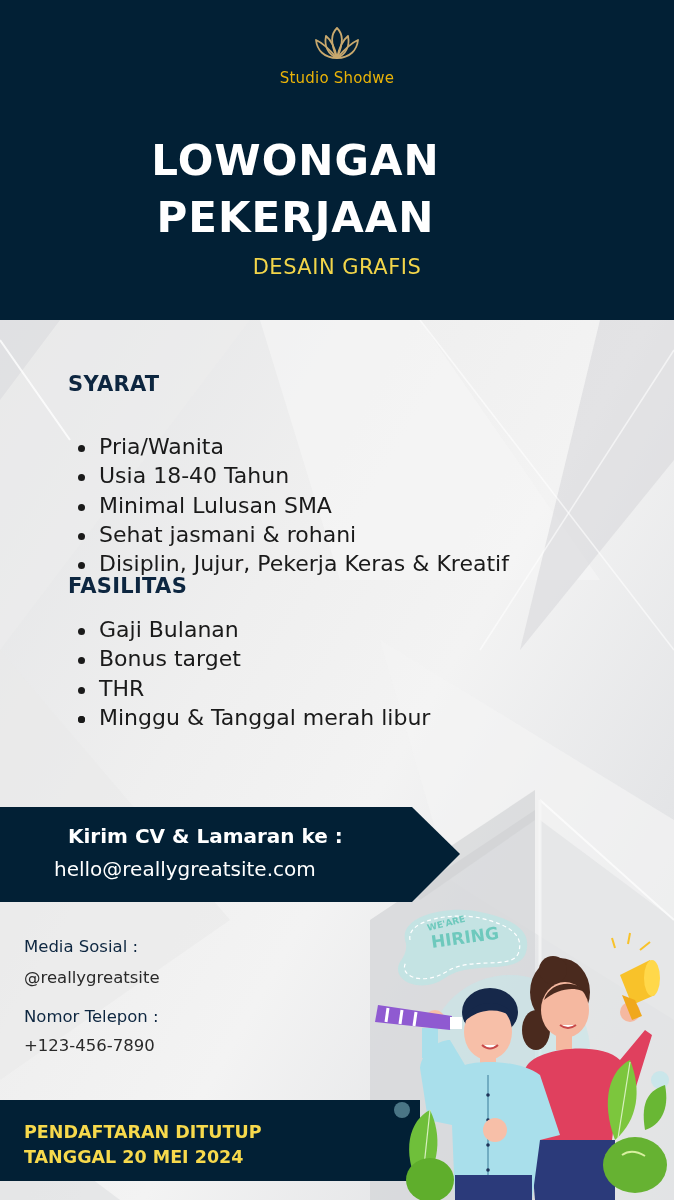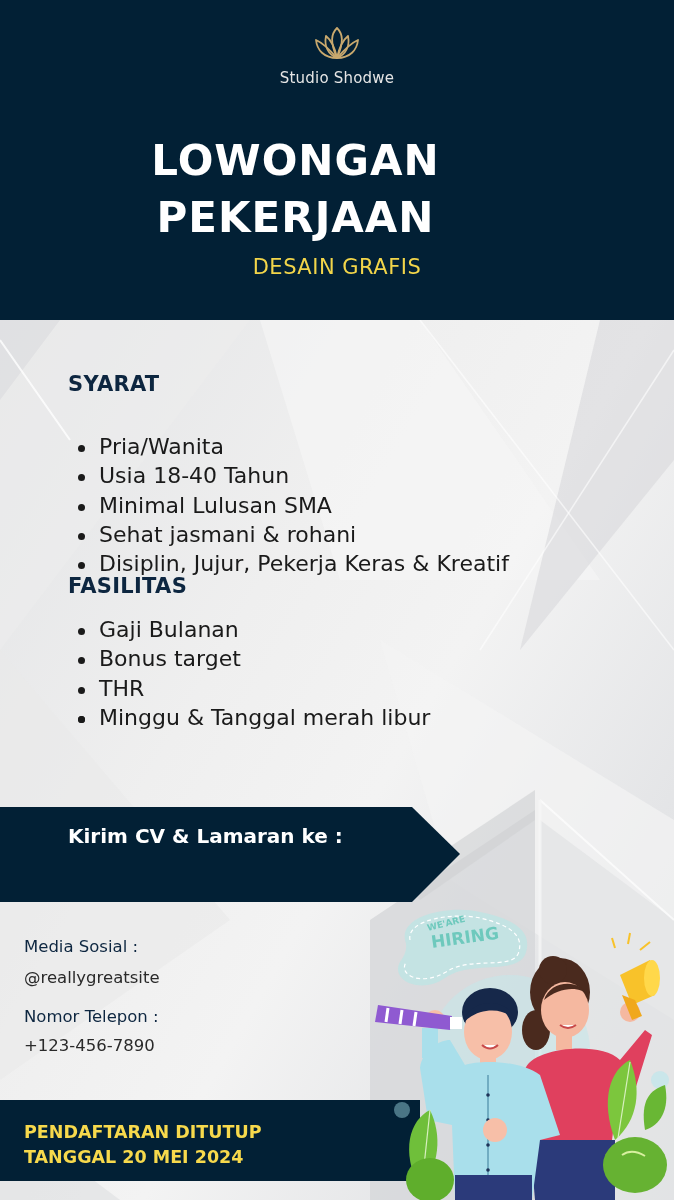--- a/index.html
+++ b/index.html
@@ -17,21 +17,21 @@
 
   
   .header {
     position: absolute; left: 0; top: 0; width: 674px; height: 320px;
     background: #022035;
     text-align: center;
   }
   .logo { position: absolute; left: 314px; top: 26px; width: 46px; height: 34px; }
   .studio {
     position: absolute; left: 0; top: 69px; width: 674px;
-    font-size: 15px; color: #e5e5e5; letter-spacing: 0.2px;
+    font-size: 15px; color: #eab308; letter-spacing: 0.2px;
   }
   .title {
     position: absolute; left: 0; top: 132px; width: 591px;
     font-family: "DejaVu Sans", sans-serif; font-weight: bold;
     font-size: 42px; line-height: 57px; color: #ffffff; letter-spacing: 1px;
   }
   .subtitle {
     position: absolute; left: 0; top: 255px; width: 674px;
     font-size: 21px; color: #f2d54a; letter-spacing: 0.5px;
   }
@@ -140,20 +140,21 @@
     <li><span class="dot"></span></li>
     <li><span class="dot"></span><span>Minggu &amp; Tanggal merah libur</span></li>
   </ul>
 
   <div class="cv-banner">
     <svg width="462" height="95" viewBox="0 0 462 95">
       <polygon points="0,0 412,0 460,47 412,95 0,95" fill="#022035"></polygon>
     </svg>
   </div>
   <div class="cv-title">Kirim CV &amp; Lamaran ke :</div>
+  <div class="cv-email">hello@reallygreatsite.com</div>
 
   <div class="contact-label" style="top:937px;">Media Sosial :</div>
   <div class="contact-value" style="top:968px;">@reallygreatsite</div>
   <div class="contact-label" style="top:1007px;">Nomor Telepon :</div>
   <div class="contact-value" style="top:1036px;">+123-456-7890</div>
 
   <div class="footer-banner"></div>
   <div class="deadline">
     <div>PENDAFTARAN DITUTUP</div>
     <div>TANGGAL 20 MEI 2024</div>

